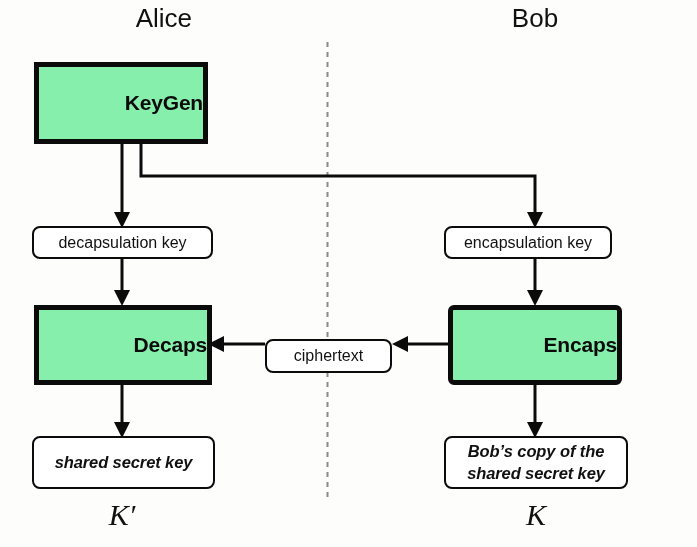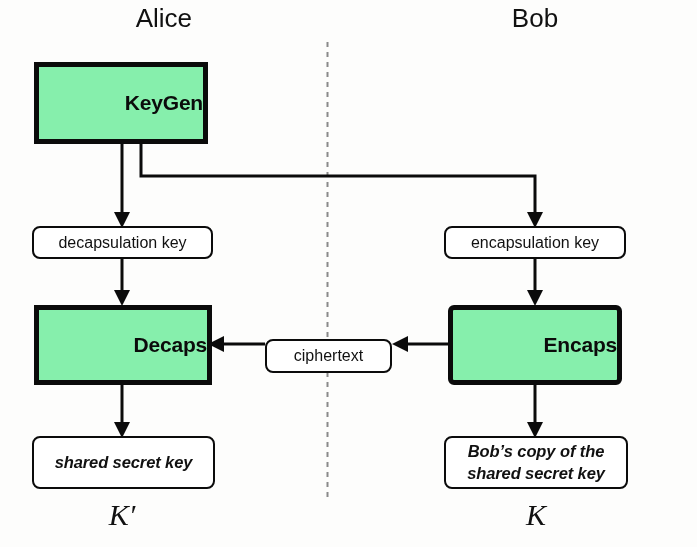--- a/index.html
+++ b/index.html
@@ -162,21 +162,21 @@
   </div>
 
   <div class="proc-box" style="left:448px; top:305px; width:174px; height:80px;border-radius:6px;">
     <span class="proc-label">Encaps</span>
   </div>
 
   <div class="pill" style="left:32px; top:226px; width:181px; height:33px;">
     <span class="pill-label">decapsulation key</span>
   </div>
 
-  <div class="pill" style="left:444px; top:226px; width:182px; height:33px;">
+  <div class="pill" style="left:444px; top:226px; width:168px; height:33px;">
     <span class="pill-label">encapsulation key</span>
   </div>
 
   <div class="pill" style="left:265px; top:327px; width:127px; height:34px;margin-top:12px;">
     <span class="pill-label">ciphertext</span>
   </div>
 
   <div class="pill result" style="left:32px; top:436px; width:183px; height:53px; flex-direction:column;">
     <span class="pill-label">shared secret key</span>
   </div>

